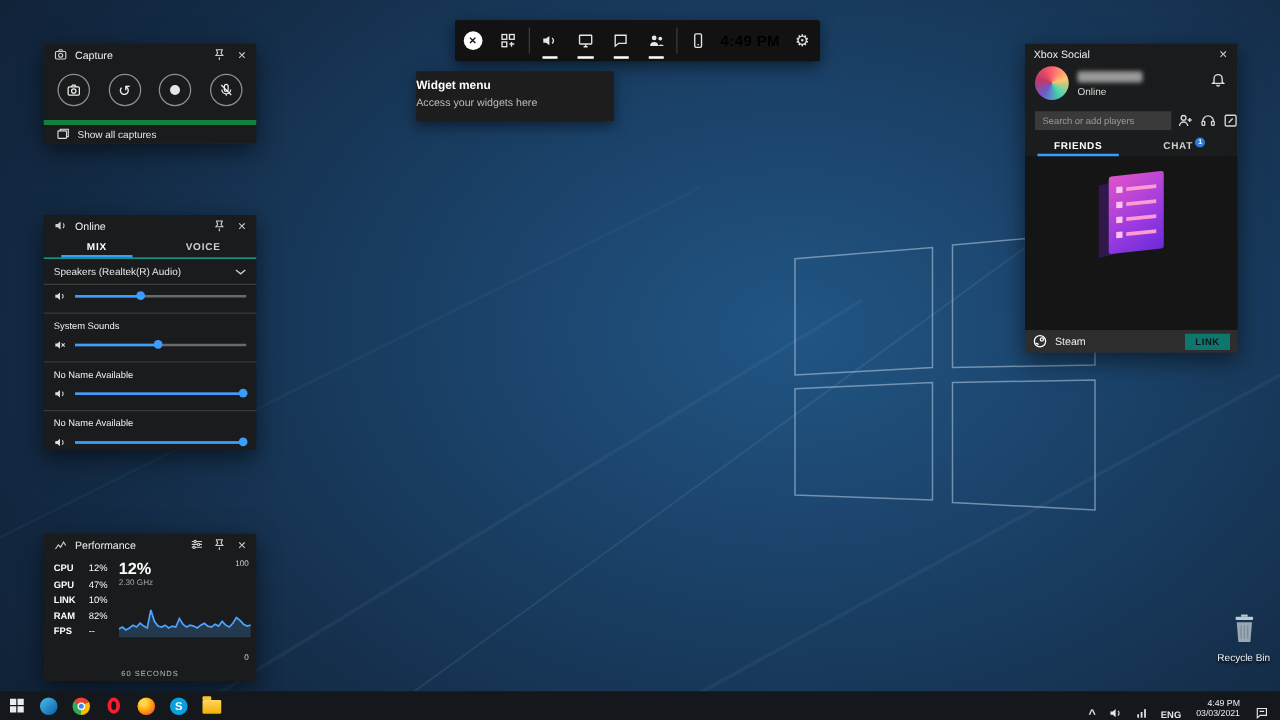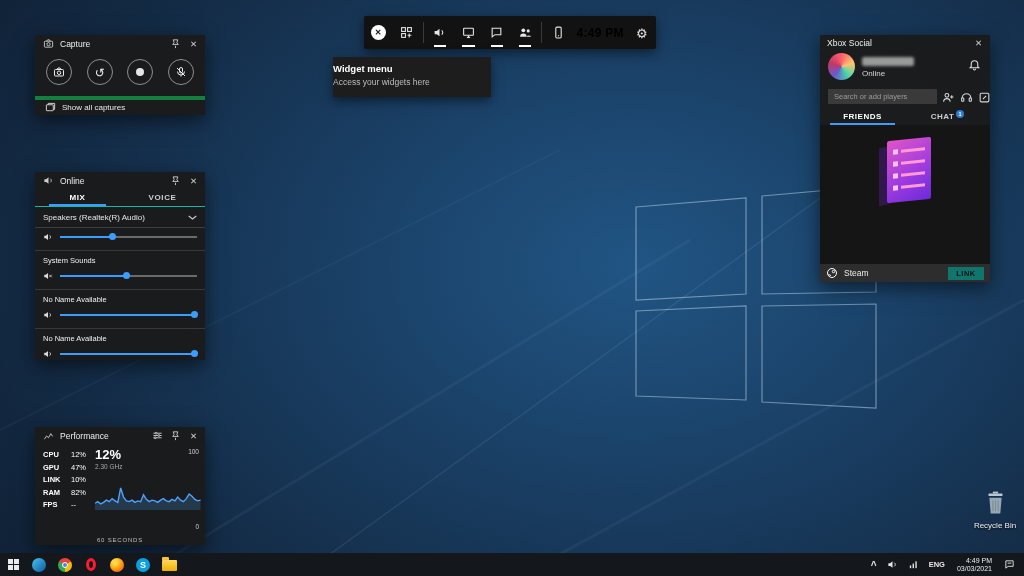--- a/index.html
+++ b/index.html
@@ -130,21 +130,21 @@
   .app-dot{width:14px;height:14px;border-radius:50%}
   .icon-edge{background:linear-gradient(135deg,#49c1ee,#0c59a4)}
   .icon-chrome{position:relative;background:conic-gradient(from -60deg,#ea4335 0 120deg,#fbbc05 120deg 240deg,#34a853 240deg 360deg)}
   .icon-chrome::after{content:"";position:absolute;inset:4px;border-radius:50%;background:#4285f4;border:1px solid #fff}
   .icon-opera{width:10px;height:13px;border:3px solid #ff1b2d;border-radius:50%}
   .icon-firefox{background:radial-gradient(circle at 35% 30%,#ffd54a 0 18%,#ff9500 55%,#e3357b 100%)}
   .icon-skype{background:#0aa0e0;display:flex;align-items:center;justify-content:center}
   .icon-skype::after{content:"S";color:#fff;font-size:9px;font-weight:bold}
   .icon-folder{width:15px;height:11px;background:linear-gradient(#ffd65e,#f0b000);border-radius:1px;position:relative;margin-top:2px}
   .icon-folder::before{content:"";position:absolute;top:-3px;left:0;width:7px;height:3px;background:#f5c33c;border-radius:1px 1px 0 0}
-  .tray{margin-left:auto;display:flex;align-items:center}
+  .tray{margin-left:auto;display:flex;align-items:flex-end}
   .tray-item{display:flex;align-items:center;justify-content:center;padding:0 5px;color:#e6e6e6;cursor:pointer}
   .tray-item svg{width:11px;height:11px}
   .chev-up::before{content:"^";font-size:10px;font-weight:bold;transform:translateY(1px)}
   .lang{font-size:7.5px;font-weight:bold}
   .clock{display:flex;flex-direction:column;align-items:flex-end;justify-content:center;line-height:8px;padding:0 7px;cursor:pointer}
   .clock div{font-size:7px;color:#eee}
   .show-desktop{width:4px;border-left:1px solid #3a3f45;cursor:pointer}
 </style>
 </head>
 <body>

